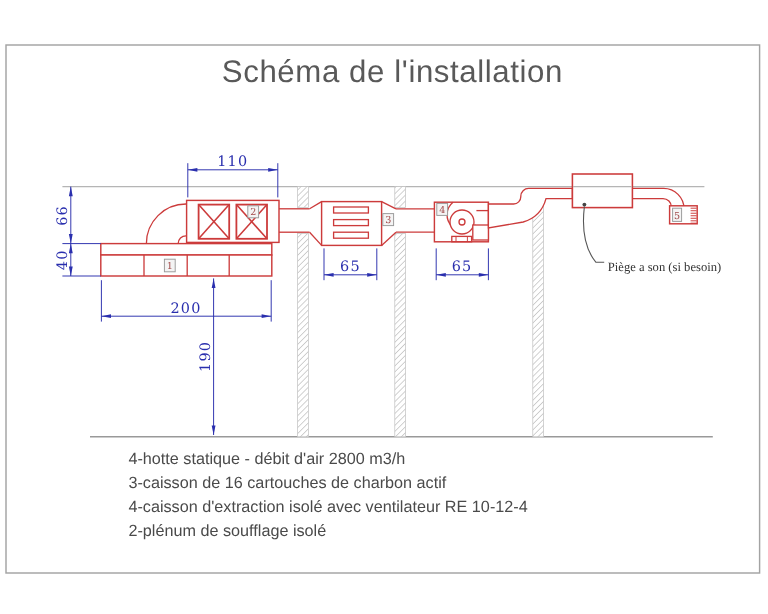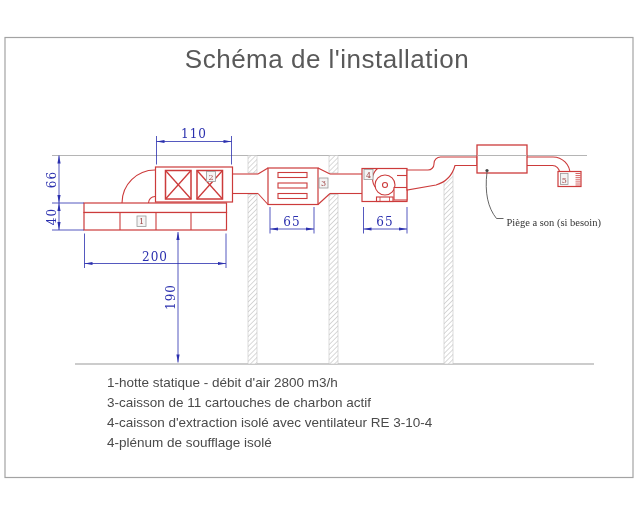--- a/index.html
+++ b/index.html
@@ -210,19 +210,19 @@
       <g>
         <rect x="560.5" y="173.5" width="7.5" height="11" class="lbox"></rect>
         <text x="564.3" y="182.5" class="ltxt">5</text>
       </g>
     </g>
   </svg>
 
   <div id="title">Schéma de l'installation</div>
 
   <div id="legend">
-    <div>1-hotte statique - débit d'air 2800 m3/h</div>
-    <div>3-caisson de 11 cartouches de charbon actif</div>
-    <div>4-caisson d'extraction isolé avec ventilateur RE 3-10-4</div>
-    <div>4-plénum de soufflage isolé</div>
+    <div>4-hotte statique - débit d'air 2800 m3/h</div>
+    <div>3-caisson de 16 cartouches de charbon actif</div>
+    <div>4-caisson d'extraction isolé avec ventilateur RE 10-12-4</div>
+    <div>2-plénum de soufflage isolé</div>
   </div>
 
 </div>
 
 </body></html>

